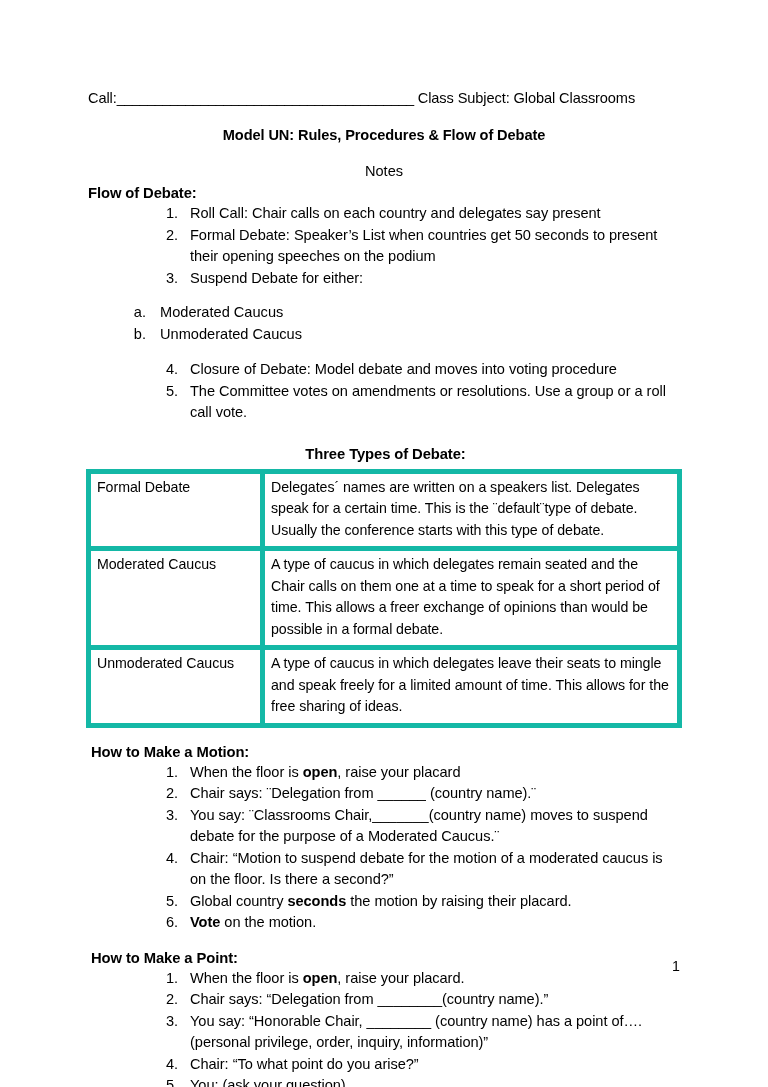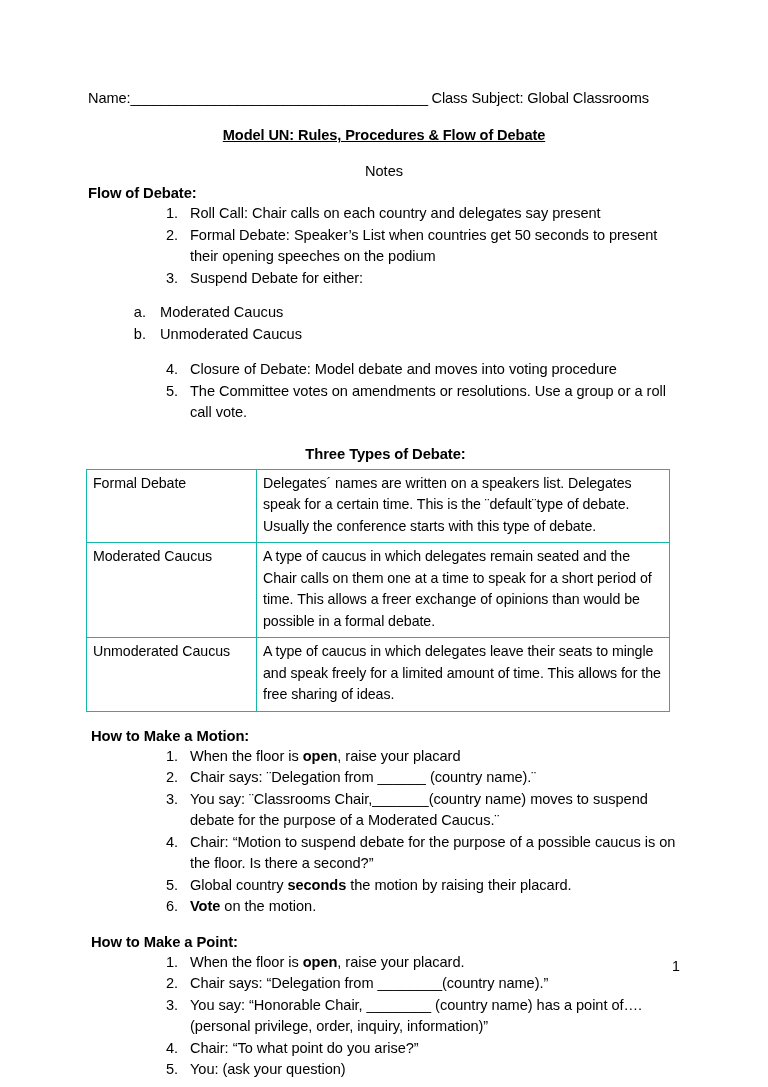--- a/index.html
+++ b/index.html
@@ -31,21 +31,20 @@
   .blank-long {
     letter-spacing: -0.5px;
   }
   .title {
     text-align: center;
     font-weight: bold;
     font-size: 14.6px;
     line-height: 20px;
     margin-top: 17px;
     letter-spacing: -0.1px;
-    text-decoration: underline;
   }
   .subtitle {
     text-align: center;
     font-size: 14.6px;
     line-height: 20px;
     margin-top: 16px;
   }
   .section-head {
     font-weight: bold;
     font-size: 14.8px;
@@ -83,21 +82,21 @@
   .gap-small { height: 12px; }
 
   table.types {
     border-collapse: collapse;
     width: 557px;
     margin-top: 5px;
     margin-left: -2px;
     table-layout: fixed;
   }
   table.types td {
-    border: 1px solid #14b8a6;
+    border: 5px solid #14b8a6;
     vertical-align: top;
     font-size: 14.2px;
     line-height: 21.5px;
     padding: 3px 6px 5px 6px;
     letter-spacing: -0.05px;
   }
   table.types td.label {
     width: 157px;
   }
   table.types td.desc {
@@ -112,21 +111,21 @@
     font-size: 14.2px;
   }
   b { font-weight: bold; }
 </style>
 </head>
 <body>
 
 <div class="page">
   <div class="doc-body">
 
-    <div class="line-name"><span>Name:</span><span class="blank-long">_______________________________________</span> <span>Class Subject: Global Classrooms</span></div>
+    <div class="line-name"><span>Call:</span><span class="blank-long">_______________________________________</span> <span>Class Subject: Global Classrooms</span></div>
 
     <div class="title">Model UN: Rules, Procedures &amp; Flow of Debate</div>
     <div class="subtitle">Notes</div>
 
     <div class="section-head">Flow of Debate:</div>
 
     <ol class="num">
       <li>Roll Call: Chair calls on each country and delegates say present</li>
       <li>Formal Debate: Speaker’s List when countries get 50 seconds to present their opening speeches on the podium</li>
       <li>Suspend Debate for either:</li>
@@ -163,21 +162,21 @@
     </tbody>
       </table>
 
     <div class="gap-small"></div>
     <div class="section-head indented">How to Make a Motion:</div>
 
     <ol class="num">
       <li><span>When the floor is </span><b>open</b><span>, raise your placard</span></li>
       <li>Chair says: ¨Delegation from ______ (country name).¨</li>
       <li>You say: ¨Classrooms Chair,_______(country name) moves to suspend debate for the purpose of a Moderated Caucus.¨</li>
-      <li>Chair: “Motion to suspend debate for the purpose of a possible caucus is on the floor. Is there a second?”</li>
+      <li>Chair: “Motion to suspend debate for the motion of a moderated caucus is on the floor. Is there a second?”</li>
       <li><span>Global country </span><b>seconds</b><span> the motion by raising their placard.</span></li>
       <li><b>Vote</b><span> on the motion.</span></li>
     </ol>
 
     <div class="gap-small"></div>
     <div class="section-head indented">How to Make a Point:</div>
 
     <ol class="num">
       <li><span>When the floor is </span><b>open</b><span>, raise your placard.</span></li>
       <li>Chair says: “Delegation from ________(country name).”</li>

